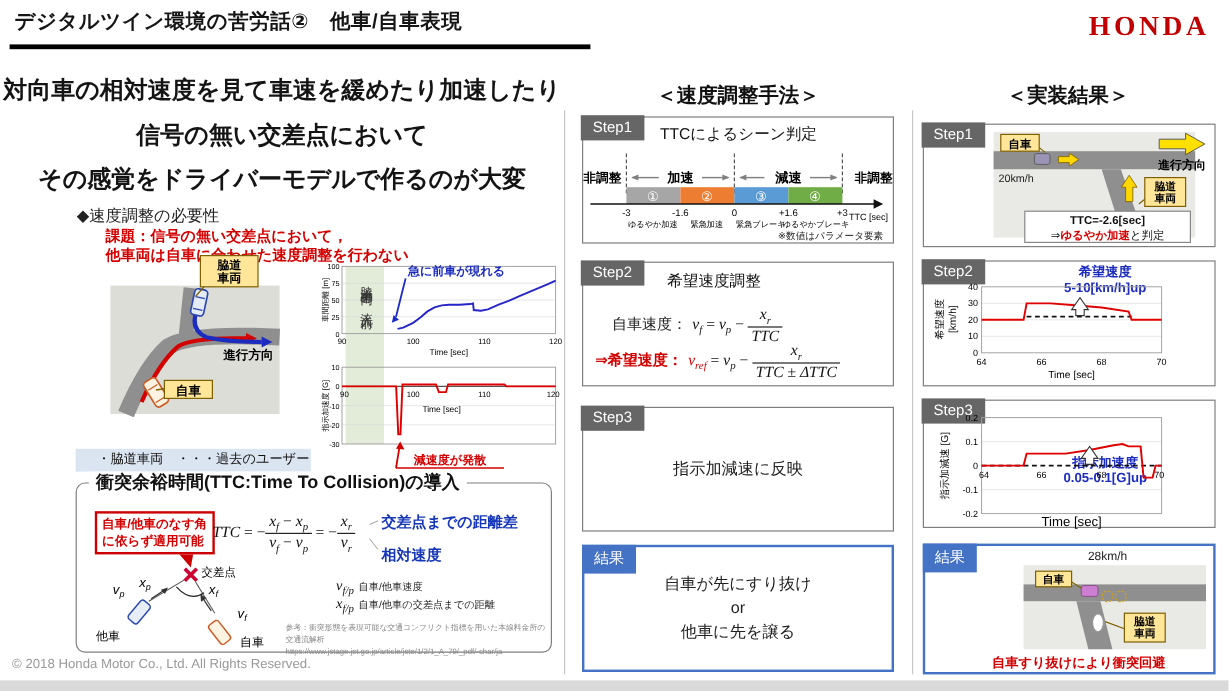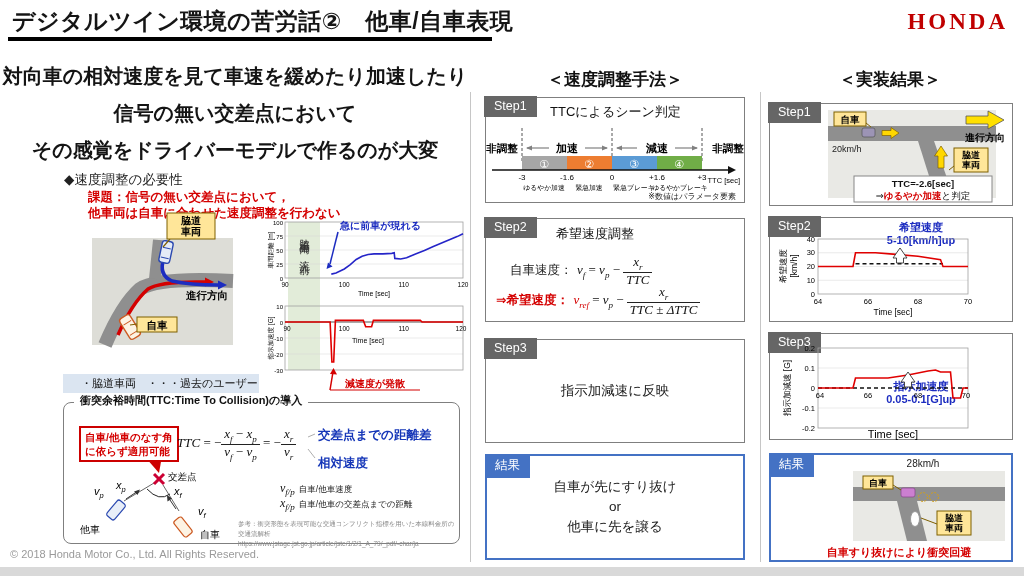--- a/index.html
+++ b/index.html
@@ -1,37 +1,37 @@
 <!DOCTYPE html>
 <html><head>
 <meta charset="utf-8">
 <style>
   html,body{margin:0;padding:0;background:#fff;}
   .slide{position:relative;width:1024px;height:576px;background:#fff;overflow:hidden;
          font-family:"Liberation Sans","DejaVu Sans",sans-serif;color:#111;}
   .abs{position:absolute;}
   svg{display:block;overflow:visible;}
   svg text{font-family:"Liberation Sans","DejaVu Sans",sans-serif;}
-  .title{left:12px;top:6px;font-size:23px;font-weight:bold;letter-spacing:.5px;color:#151515;}
+  .title{left:12px;top:6px;font-size:17px;font-weight:bold;letter-spacing:.5px;color:#151515;}
   .title-underline{left:8px;top:37px;width:484px;height:4px;background:#000;}
   .logo{right:16px;top:9px;font-family:"Liberation Serif","DejaVu Serif",serif;font-weight:bold;
         font-size:23px;color:#c00000;letter-spacing:3px;}
   .vdiv{width:1px;background:#c6c6c6;top:92px;height:470px;}
   .headline{left:0;top:58px;width:470px;text-align:center;font-size:20px;font-weight:bold;
             line-height:37px;color:#141414;}
   .necessity{left:64px;top:171px;font-size:13.5px;color:#222;}
   .issue{left:88px;top:189px;font-size:12.5px;font-weight:bold;color:#d40000;line-height:16px;}
   .legendbar{left:63px;top:363px;width:196px;height:19px;background:#dbe5f1;font-size:11px;
              line-height:19px;padding-left:18px;box-sizing:border-box;color:#111;margin-top:11px;}
   .bandtext{left:298px;top:230px;height:124px;writing-mode:vertical-rl;font-size:10.5px;
             color:#333;letter-spacing:2px;display:flex;align-items:center;}
   .ttcbox{left:63px;top:402px;width:397px;height:142px;border:1.5px solid #7f7f7f;border-radius:8px;
           box-sizing:border-box;background:#fff;}
   .ttcbox .boxtitle{position:absolute;top:-10px;left:10px;background:#fff;padding:0 6px;
-          font-size:11px;font-weight:600;color:#111;}
+          font-size:15px;font-weight:600;color:#111;}
   .callout{position:absolute;left:15px;top:23px;border:2px solid #cc0000;background:#fff;
            padding:2px 4px;font-size:10.5px;font-weight:bold;color:#d40000;line-height:14px;}
   .math{font-family:"Liberation Serif","DejaVu Serif",serif;font-size:13px;color:#111;}
   .math i{font-style:italic;}
   .math sub{font-size:9px;}
   .frac{display:inline-block;vertical-align:middle;text-align:center;}
   .fn{display:block;border-bottom:1px solid #222;padding:0 3px;line-height:1.15;}
   .fd{display:block;padding:0 3px;line-height:1.15;}
   .red{color:#d40000;}
   .bluelabel{position:absolute;font-size:12.5px;font-weight:bold;color:#1536b8;}

